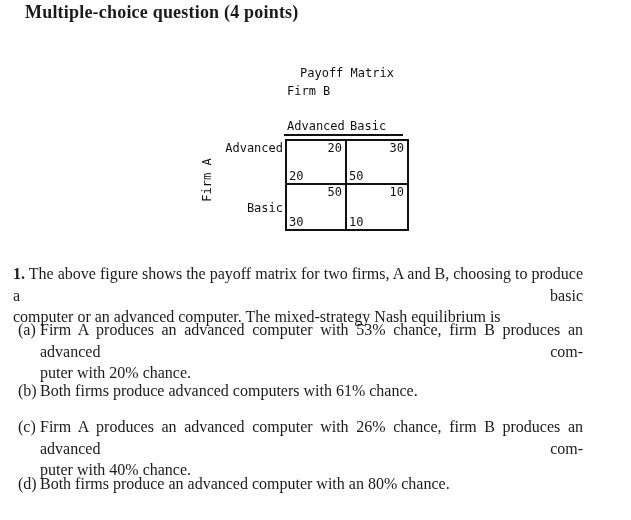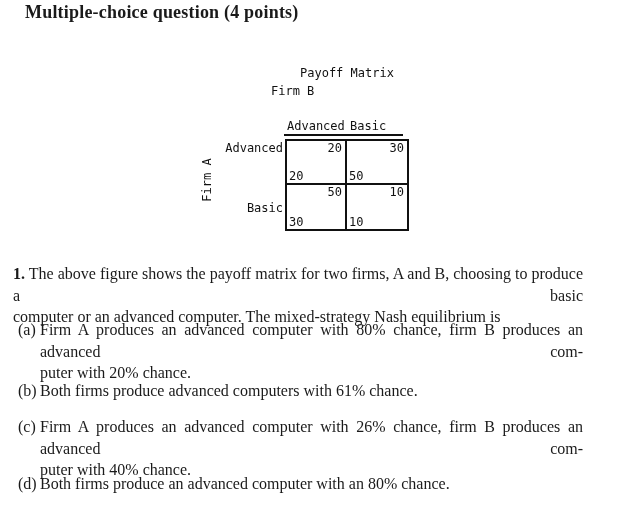--- a/index.html
+++ b/index.html
@@ -25,21 +25,21 @@
 
   
   .mono {
     font-family: "DejaVu Sans Mono", monospace;
     font-size: 12px;
     color: #111111;
     white-space: nowrap;
     line-height: 14px;
   }
   .pm-title  { left: 300px; top: 66px; }
-  .pm-firmb  { left: 271px; top: 84px; text-align: center; }
+  .pm-firmb  { left: 287px; top: 84px; text-align: center; }
   .pm-colhead-adv   { left: 287px; top: 119px; }
   .pm-colhead-basic { left: 350px; top: 119px; }
   .pm-underline {
     left: 284px; top: 134px;
     width: 119px; height: 2px;
     background: #111111;
   }
   .pm-rowlabel {
     left: 210px; width: 73px;
     text-align: right;
@@ -135,21 +135,21 @@
     <div class="just">
       <span class="q-number">1.</span>
       <span>The above figure shows the payoff matrix for two firms, A and B, choosing to produce a basic</span>
     </div>
     <div>computer or an advanced computer. The mixed-strategy Nash equilibrium is</div>
   </div>
 
   <div class="abs body-text option a">
     <span class="opt-label">(a)</span>
     <div class="opt-text">
-      <div class="just">Firm A produces an advanced computer with 80% chance, firm B produces an advanced com-</div>
+      <div class="just">Firm A produces an advanced computer with 53% chance, firm B produces an advanced com-</div>
       <div>puter with 20% chance.</div>
     </div>
   </div>
 
   <div class="abs body-text option b">
     <span class="opt-label">(b)</span>
     <div class="opt-text">
       <div>Both firms produce advanced computers with 61% chance.</div>
     </div>
   </div>

